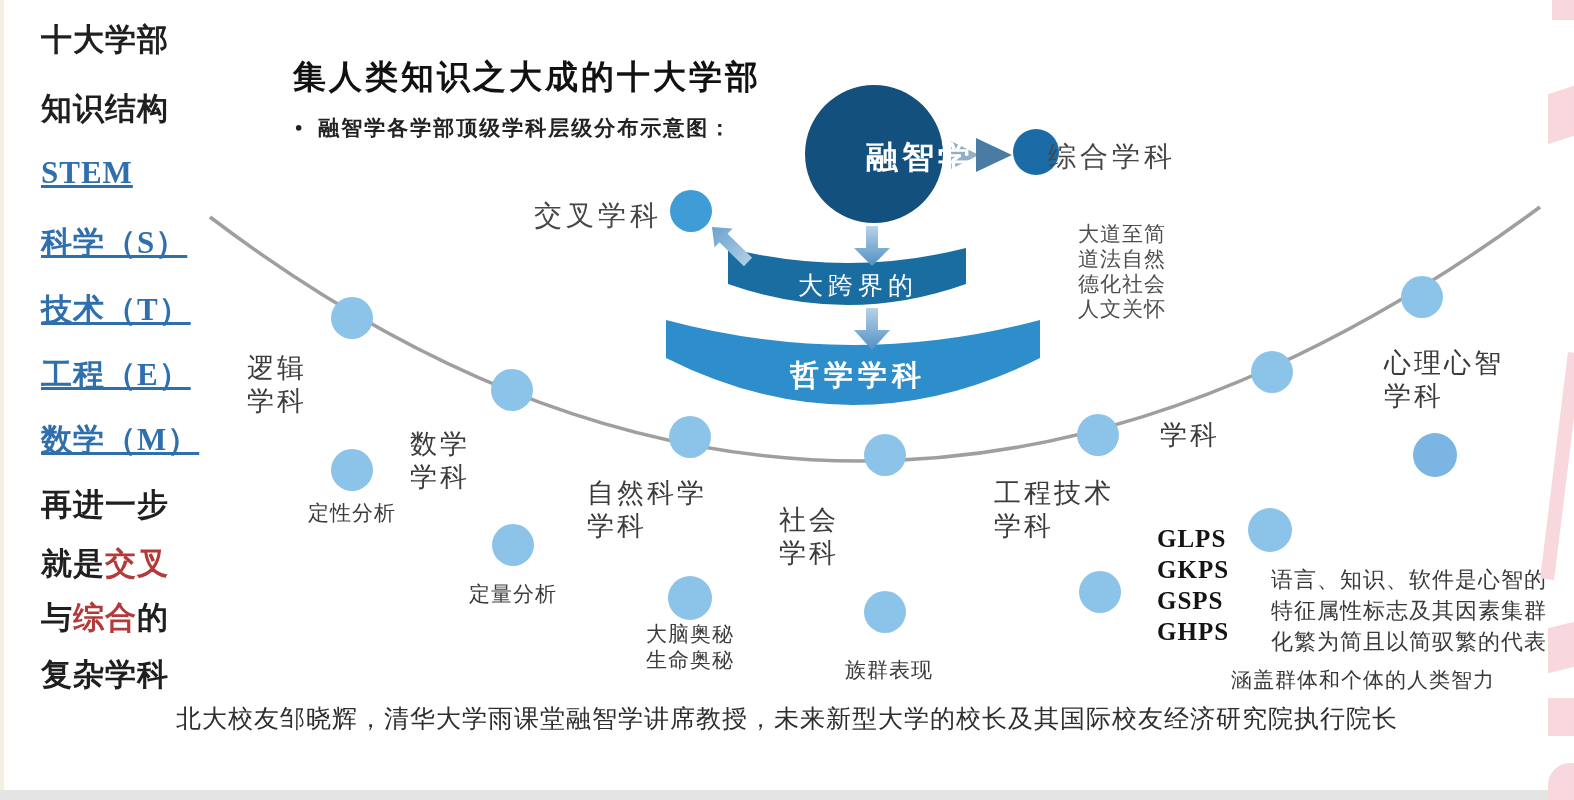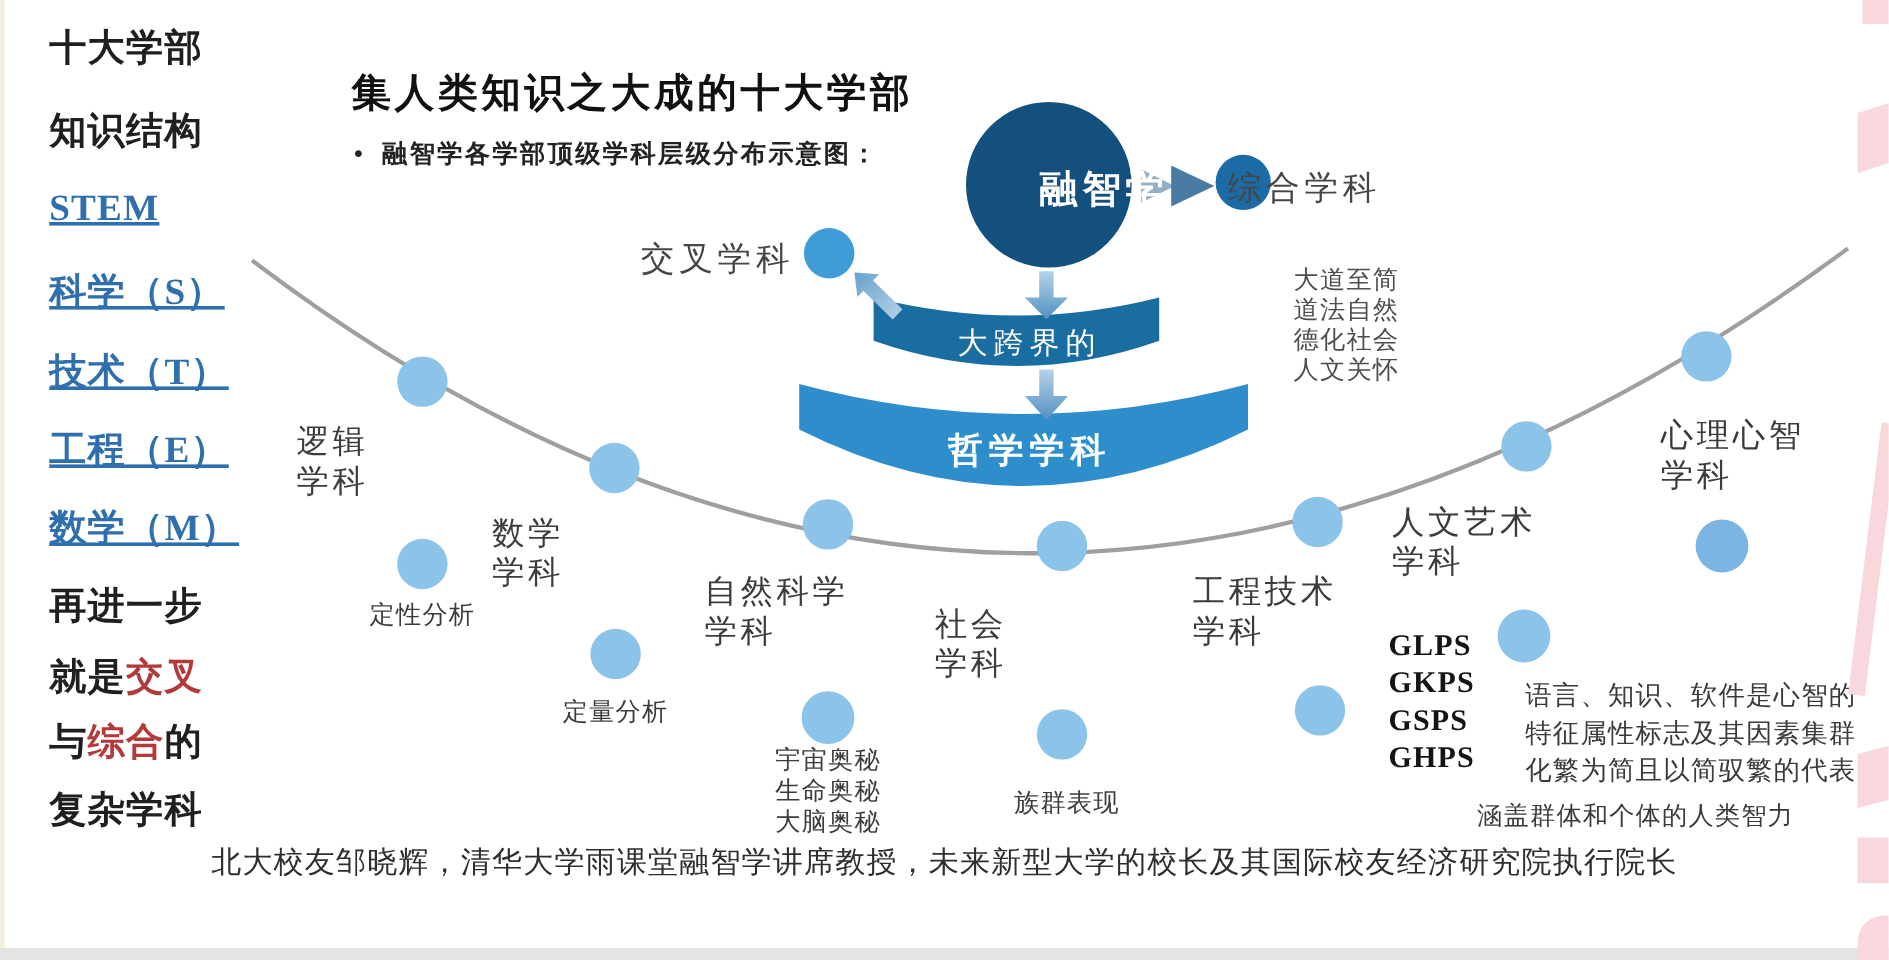--- a/index.html
+++ b/index.html
@@ -137,21 +137,21 @@
     <circle cx="352" cy="470" r="21" fill="#8cc3e9"></circle>
     <circle cx="513" cy="545" r="21" fill="#8cc3e9"></circle>
     <circle cx="690" cy="598" r="22" fill="#8cc3e9"></circle>
     <circle cx="885" cy="612" r="21" fill="#8cc3e9"></circle>
     <circle cx="1100" cy="592" r="21" fill="#8cc3e9"></circle>
     <circle cx="1270" cy="530" r="22" fill="#8cc3e9"></circle>
     <circle cx="1435" cy="455" r="22" fill="#7ab5e3"></circle>
   </svg>
 
   <div class="core-label">融智学</div>
-  <div class="big-label" style="left:1023px;top:138px">综合学科</div>
+  <div class="big-label" style="left:1048px;top:138px">综合学科</div>
   <div class="big-label" style="left:534px;top:197px">交叉学科</div>
   <div class="band-label band2-label">哲学学科</div>
   <div class="band-label band1-label">大跨界的</div>
 
   <div class="principles">
     <div>大道至简</div>
     <div>道法自然</div>
     <div>德化社会</div>
     <div>人文关怀</div>
   </div>
@@ -170,38 +170,36 @@
   </div>
   <div class="dept-label" style="left:779px;top:504px">
     <div>社会</div>
     <div>学科</div>
   </div>
   <div class="dept-label" style="left:994px;top:477px">
     <div>工程技术</div>
     <div>学科</div>
   </div>
   <div class="dept-label" style="left:1160px;top:419px">
-    <div>人文艺术</div>
     <div>学科</div>
   </div>
   <div class="dept-label" style="left:1384px;top:347px">
     <div>心理心智</div>
     <div>学科</div>
   </div>
 
   <div class="sub-label" style="left:242px;top:500px">
     <div>定性分析</div>
   </div>
   <div class="sub-label" style="left:403px;top:581px">
     <div>定量分析</div>
   </div>
   <div class="sub-label" style="left:580px;top:621px">
-    <div>宇宙奥秘</div>
+    <div>大脑奥秘</div>
     <div>生命奥秘</div>
-    <div>大脑奥秘</div>
   </div>
   <div class="sub-label" style="left:779px;top:657px">
     <div>族群表现</div>
   </div>
 
   <div class="glps">
     <div>GLPS</div>
     <div>GKPS</div>
     <div>GSPS</div>
     <div>GHPS</div>

